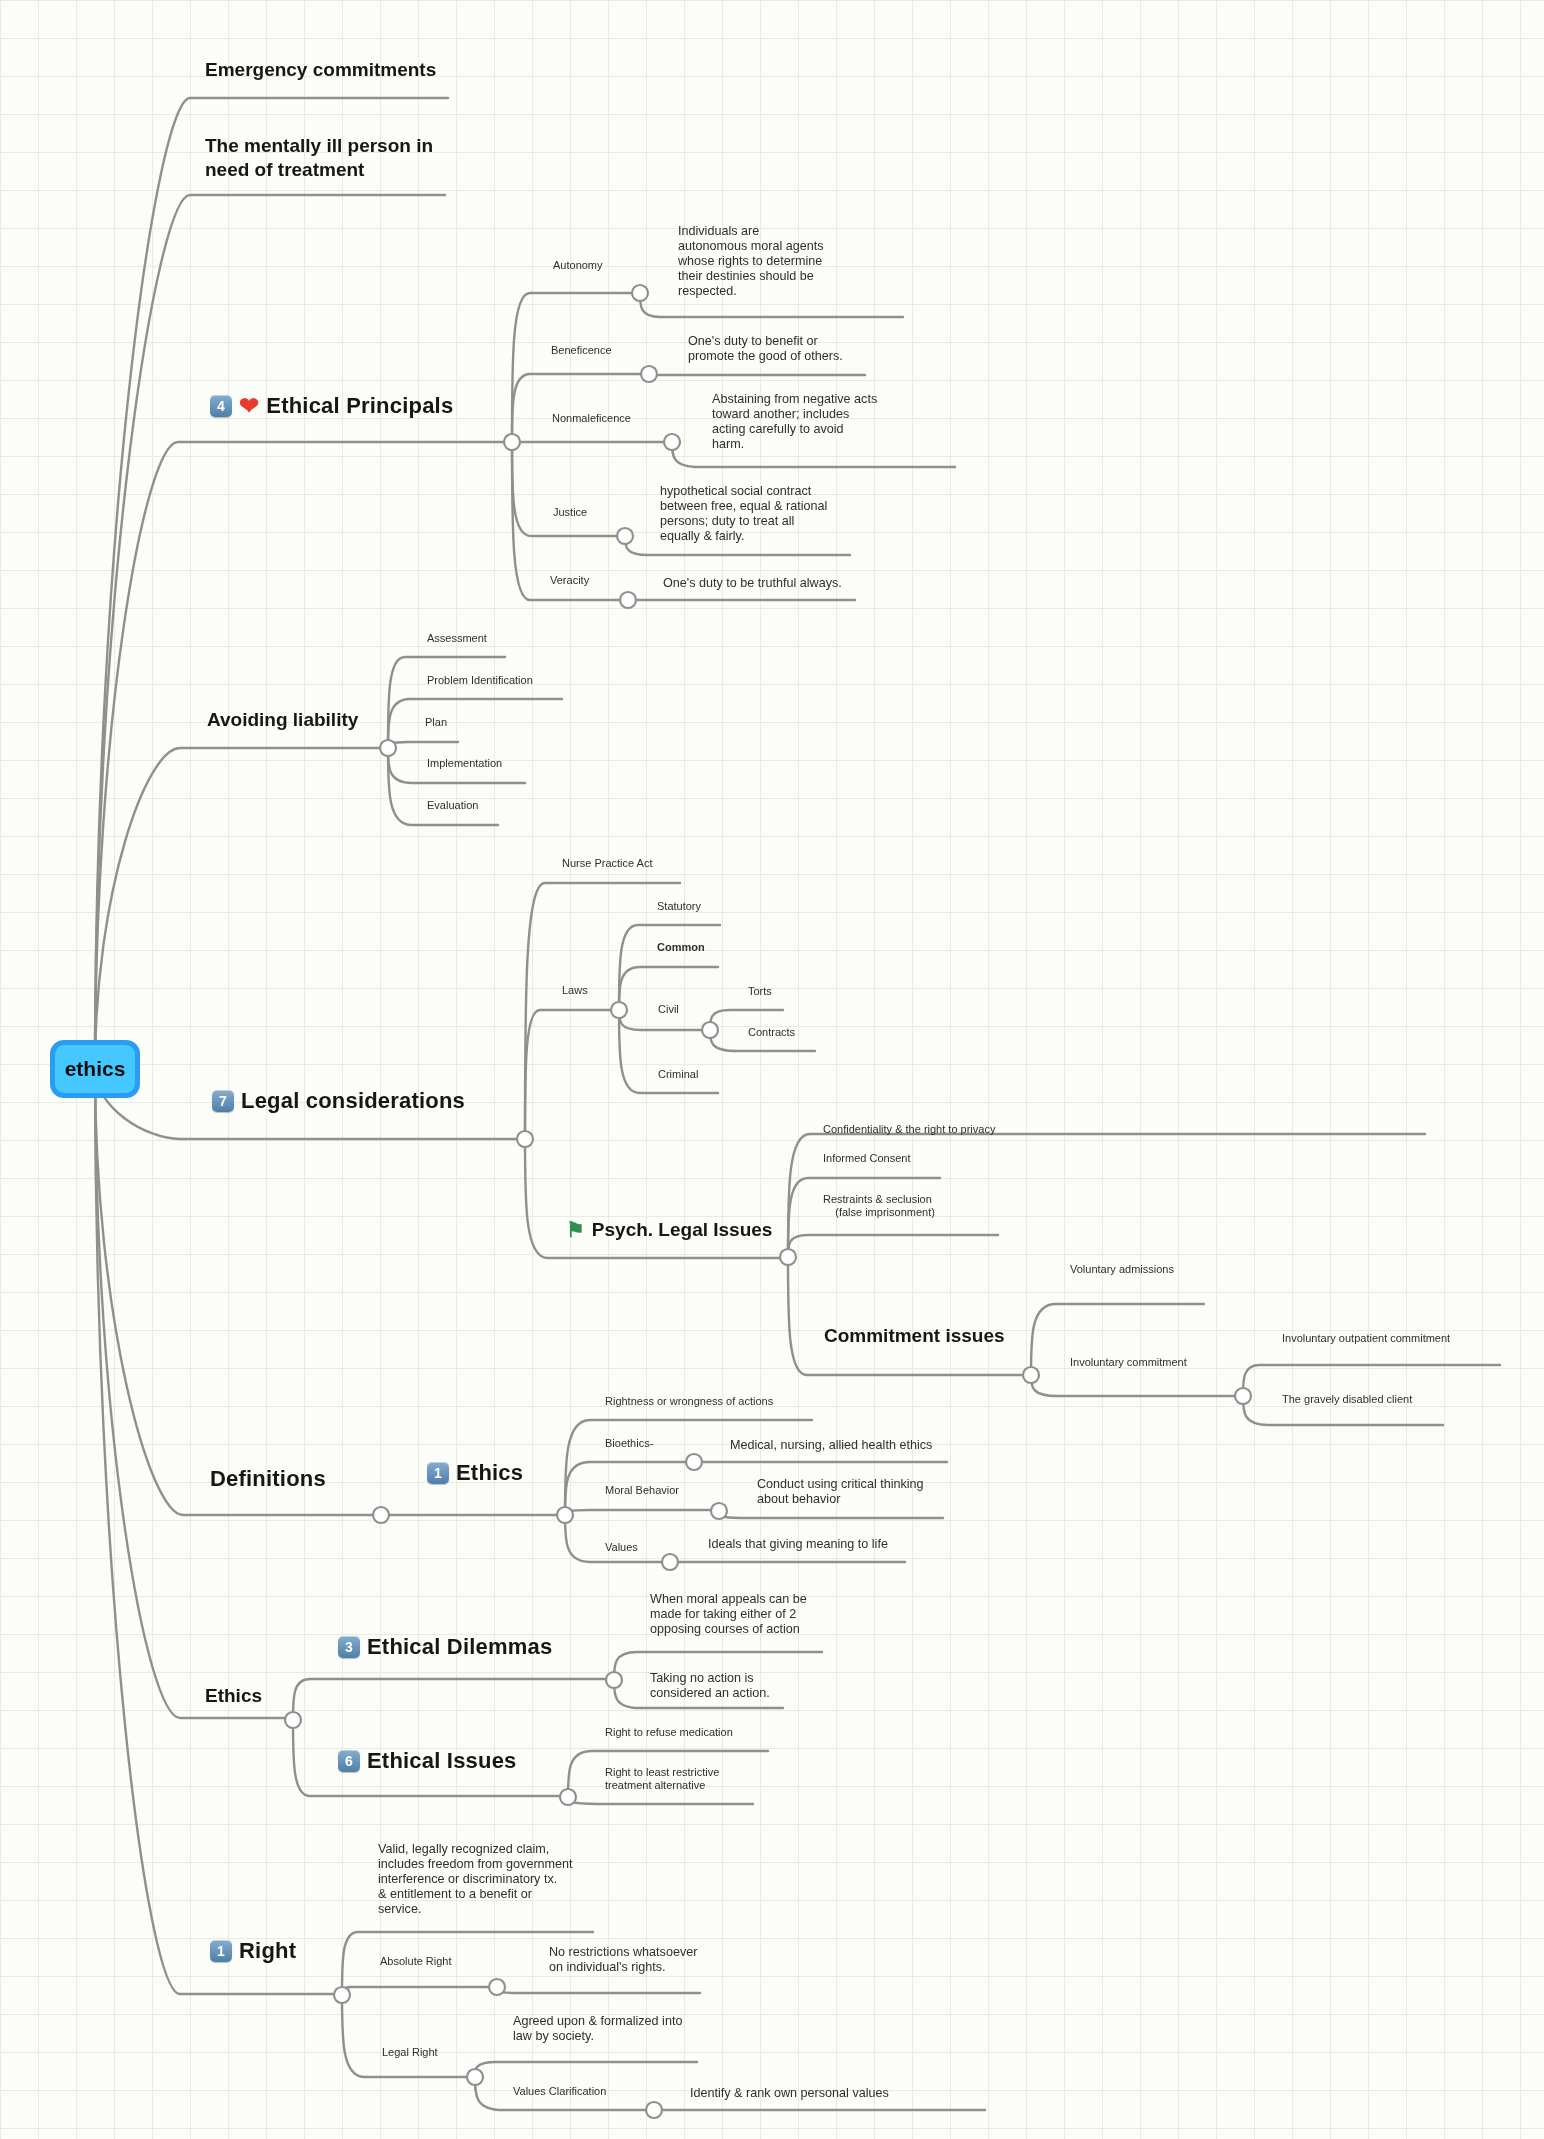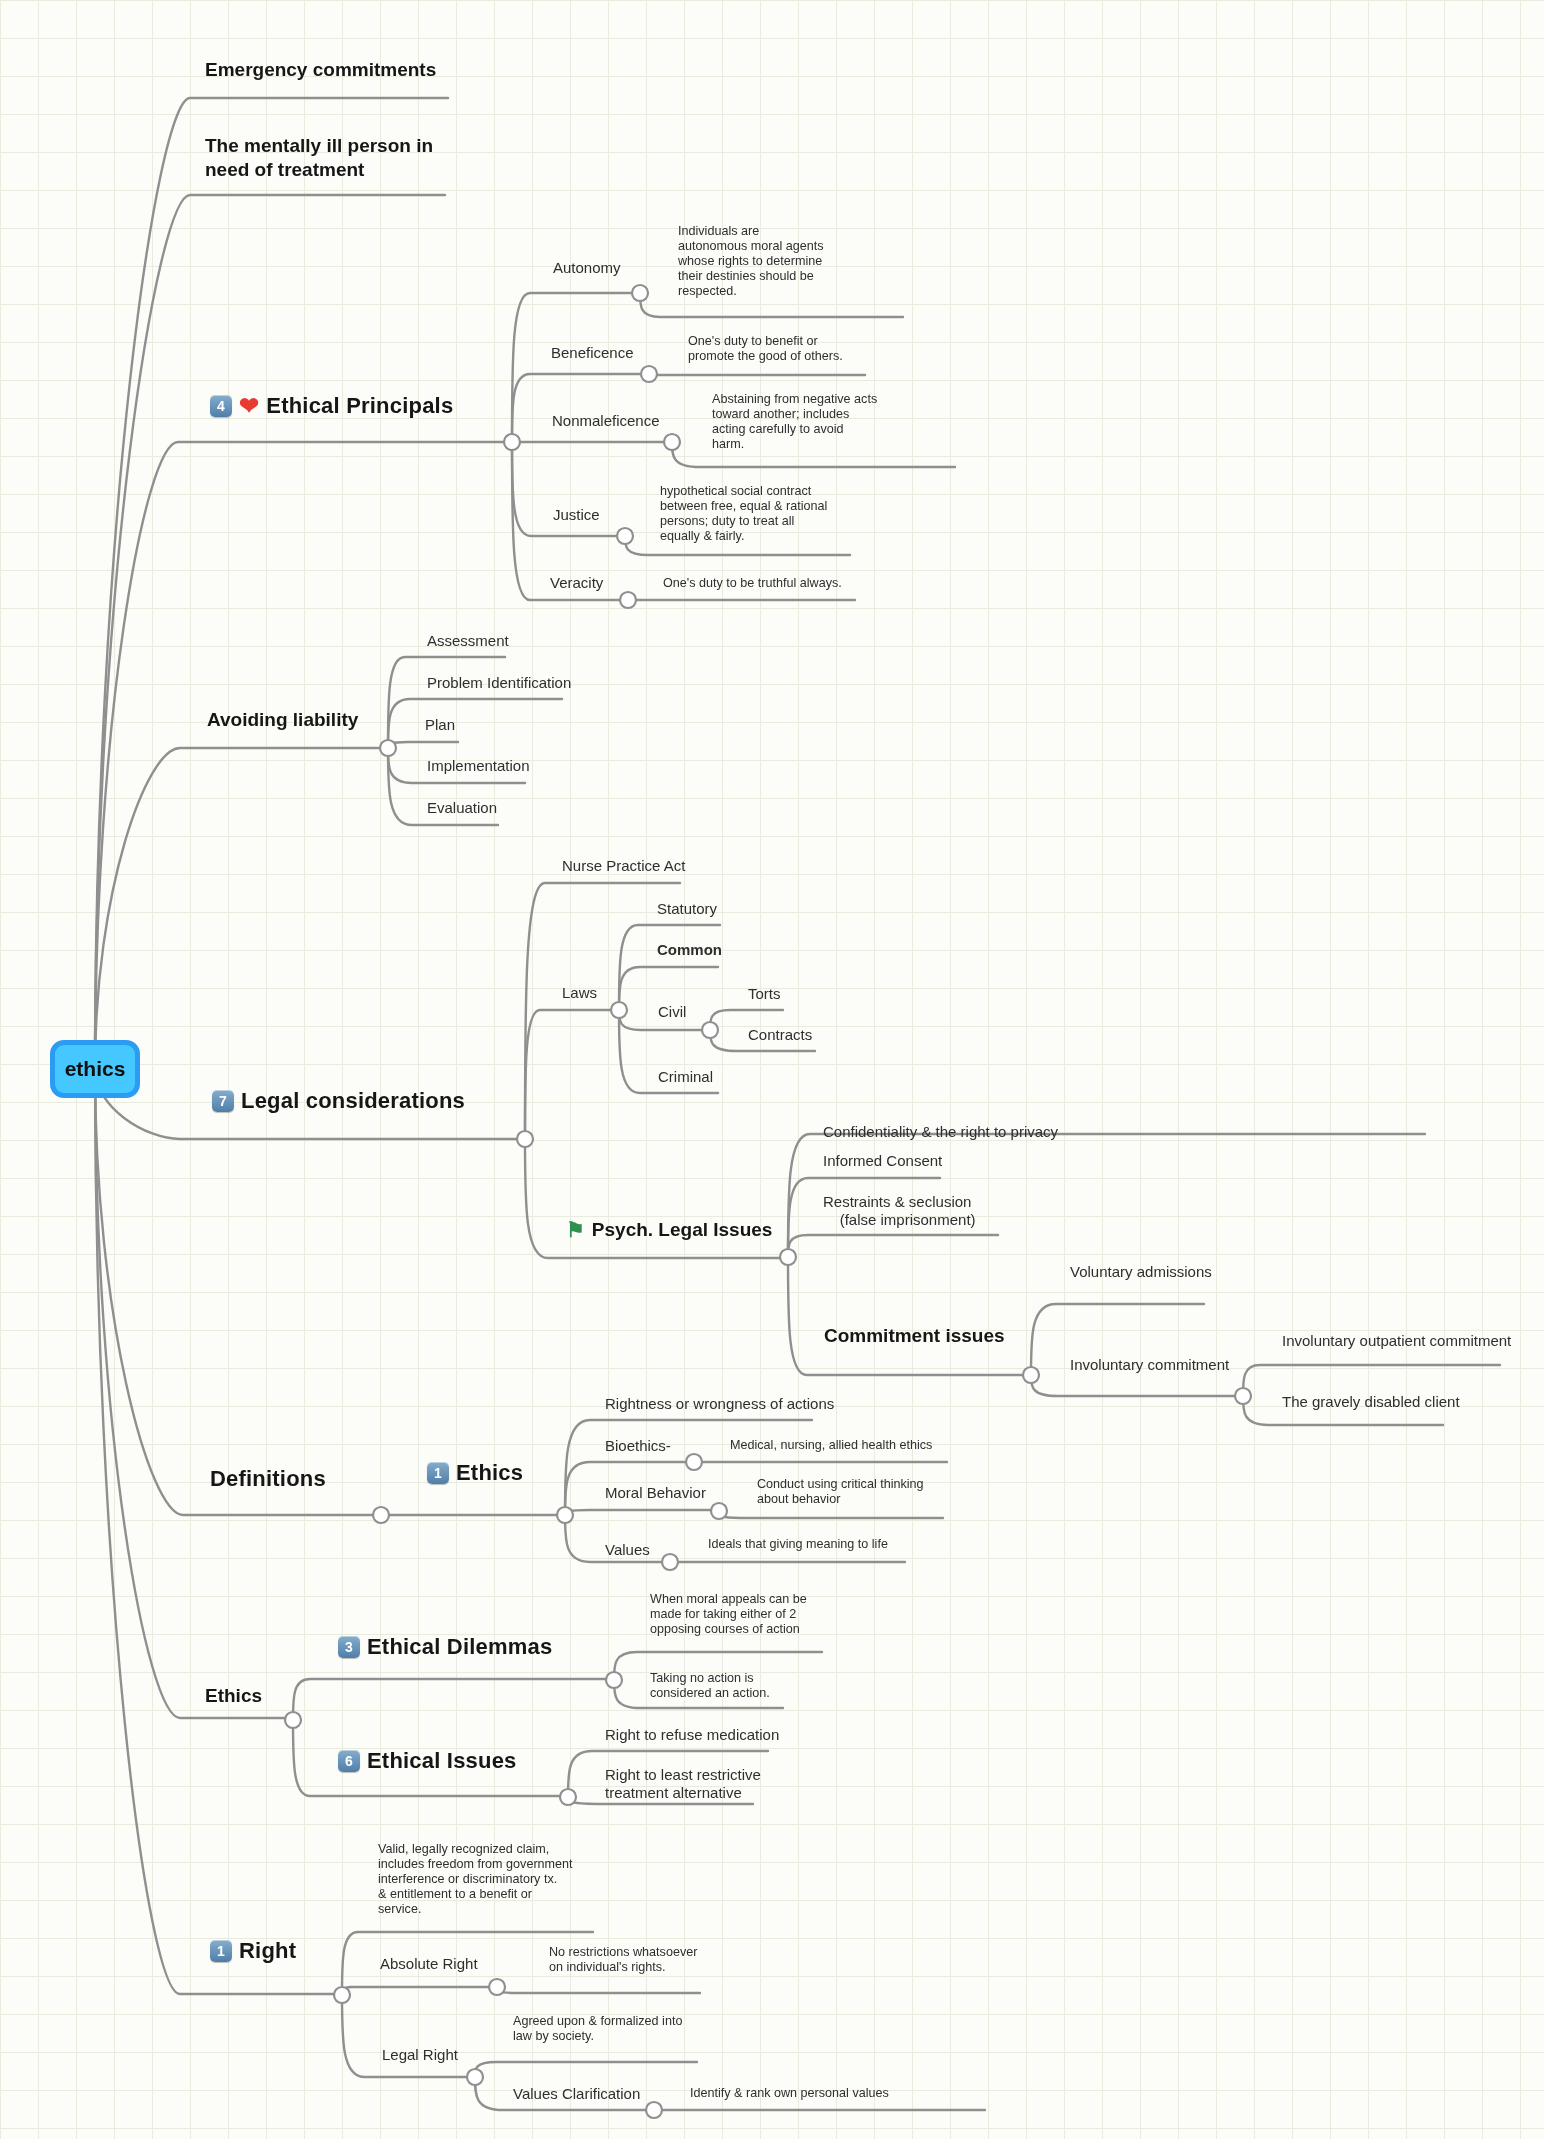--- a/index.html
+++ b/index.html
@@ -14,21 +14,21 @@
     background-size:38px 38px;
   }
   #edge-svg { position:absolute; left:0; top:0; width:100%; height:100%; }
   .edge { fill:none; stroke:#8f8f8f; stroke-width:2.4; stroke-linecap:round; }
   .junction { fill:#ffffff; stroke:#8f8f8f; stroke-width:2.2; }
   #node-layer { position:absolute; left:0; top:0; width:100%; height:100%; }
   .node { position:absolute; display:flex; align-items:center; gap:7px; color:#161616; cursor:default; }
   .node .lbl { white-space:pre; }
   .title { font-weight:bold; font-size:22px; line-height:1.2; letter-spacing:.2px; }
   .bold  { font-weight:bold; font-size:19px; line-height:1.26; }
-  .plain { font-size:15px; color:#2e2e2e; line-height:1.22; }
+  .plain { font-size:11px; color:#2e2e2e; line-height:1.22; }
   .desc  { font-size:12.6px; color:#2e2e2e; line-height:1.19; }
   .badge {
     display:inline-flex; align-items:center; justify-content:center;
     width:22px; height:22px; border-radius:5px; flex:0 0 auto;
     background:linear-gradient(180deg,#86aecd,#4e7ea9);
     color:#fff; font-size:14px; font-weight:bold;
     box-shadow:inset 0 1px 0 rgba(255,255,255,.45), 0 1px 1px rgba(0,0,0,.25);
   }
   .icon { flex:0 0 auto; }
   .icon.heart { color:#e83a2e; font-size:24px; line-height:1; }

